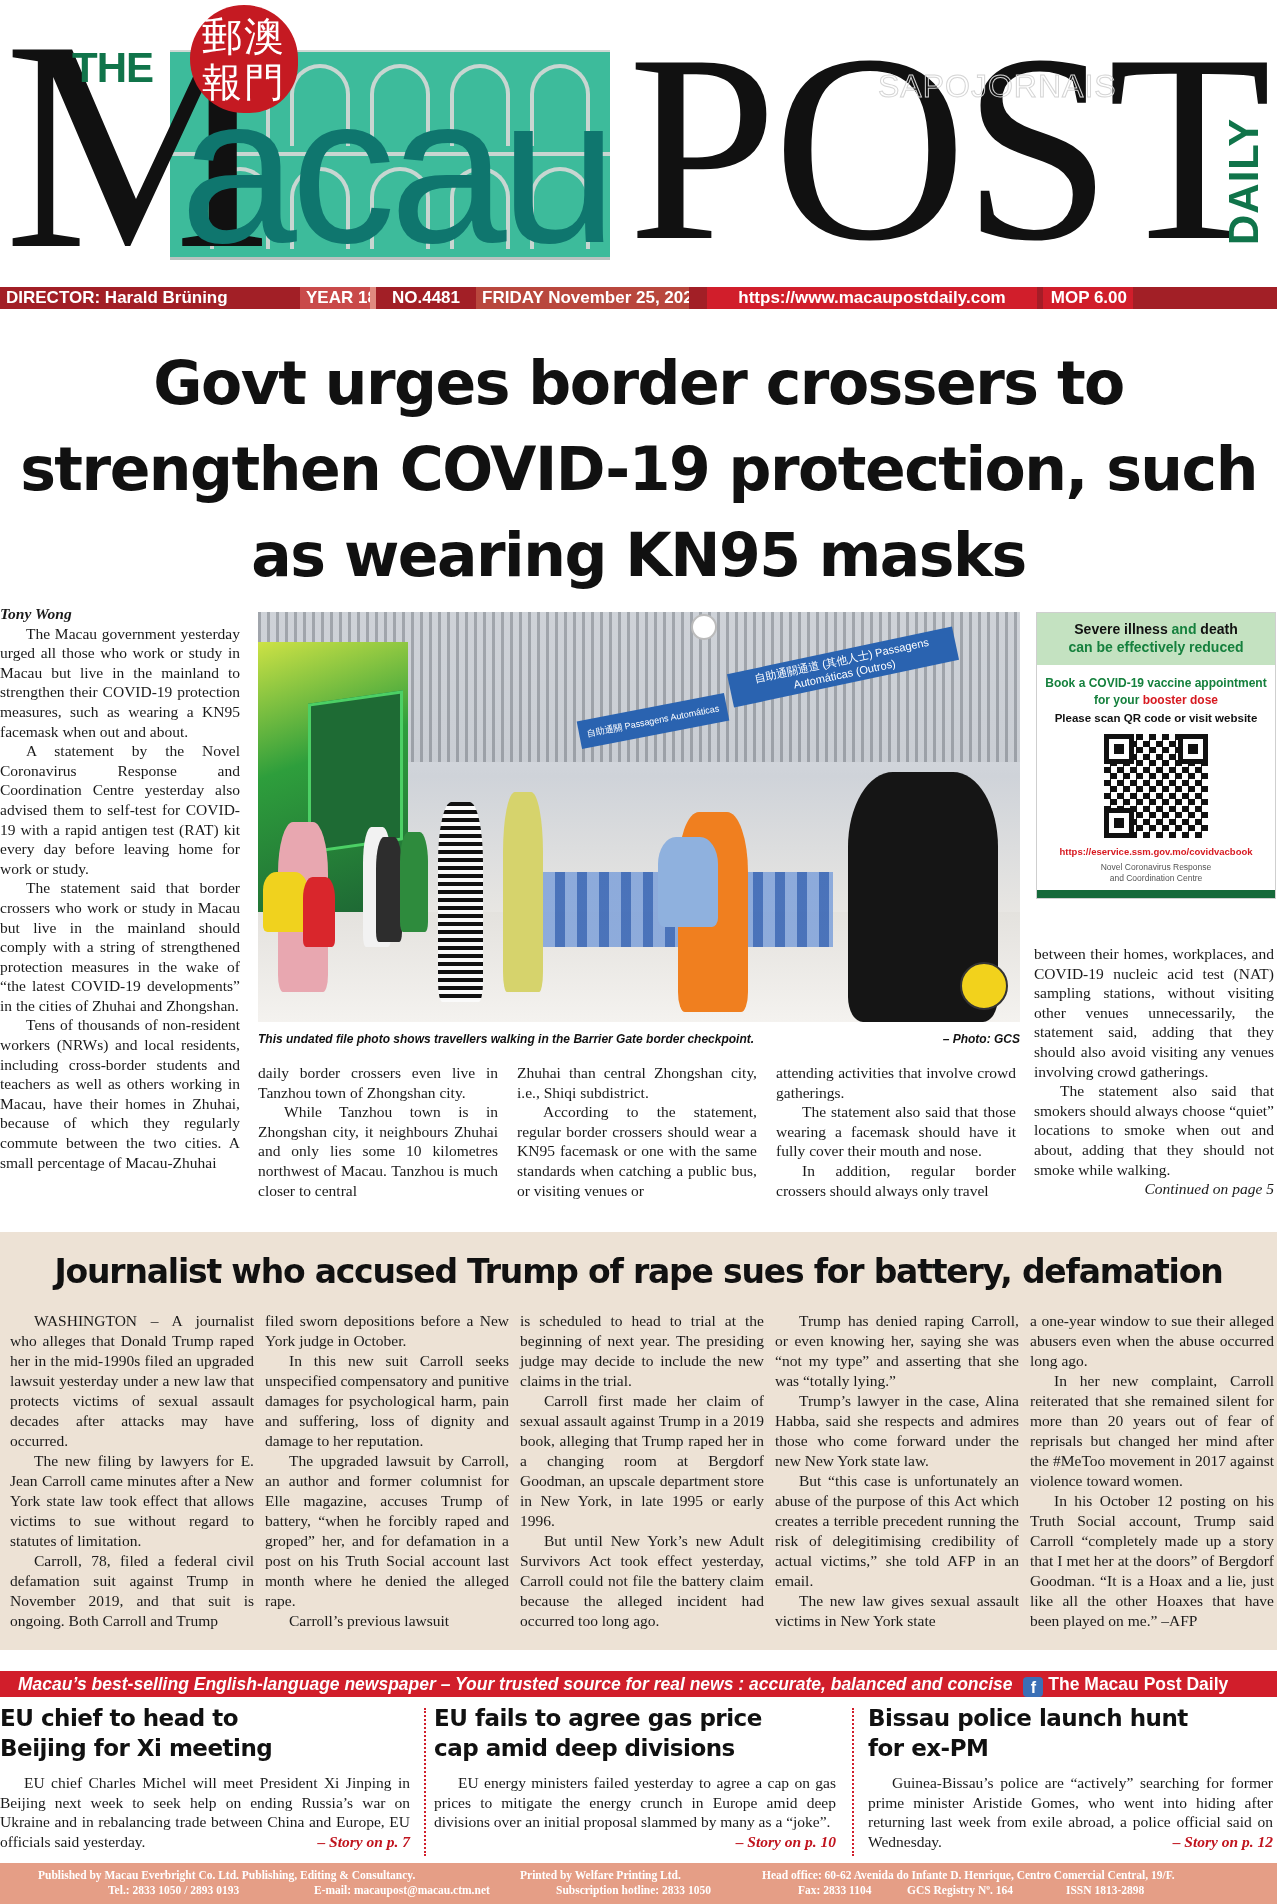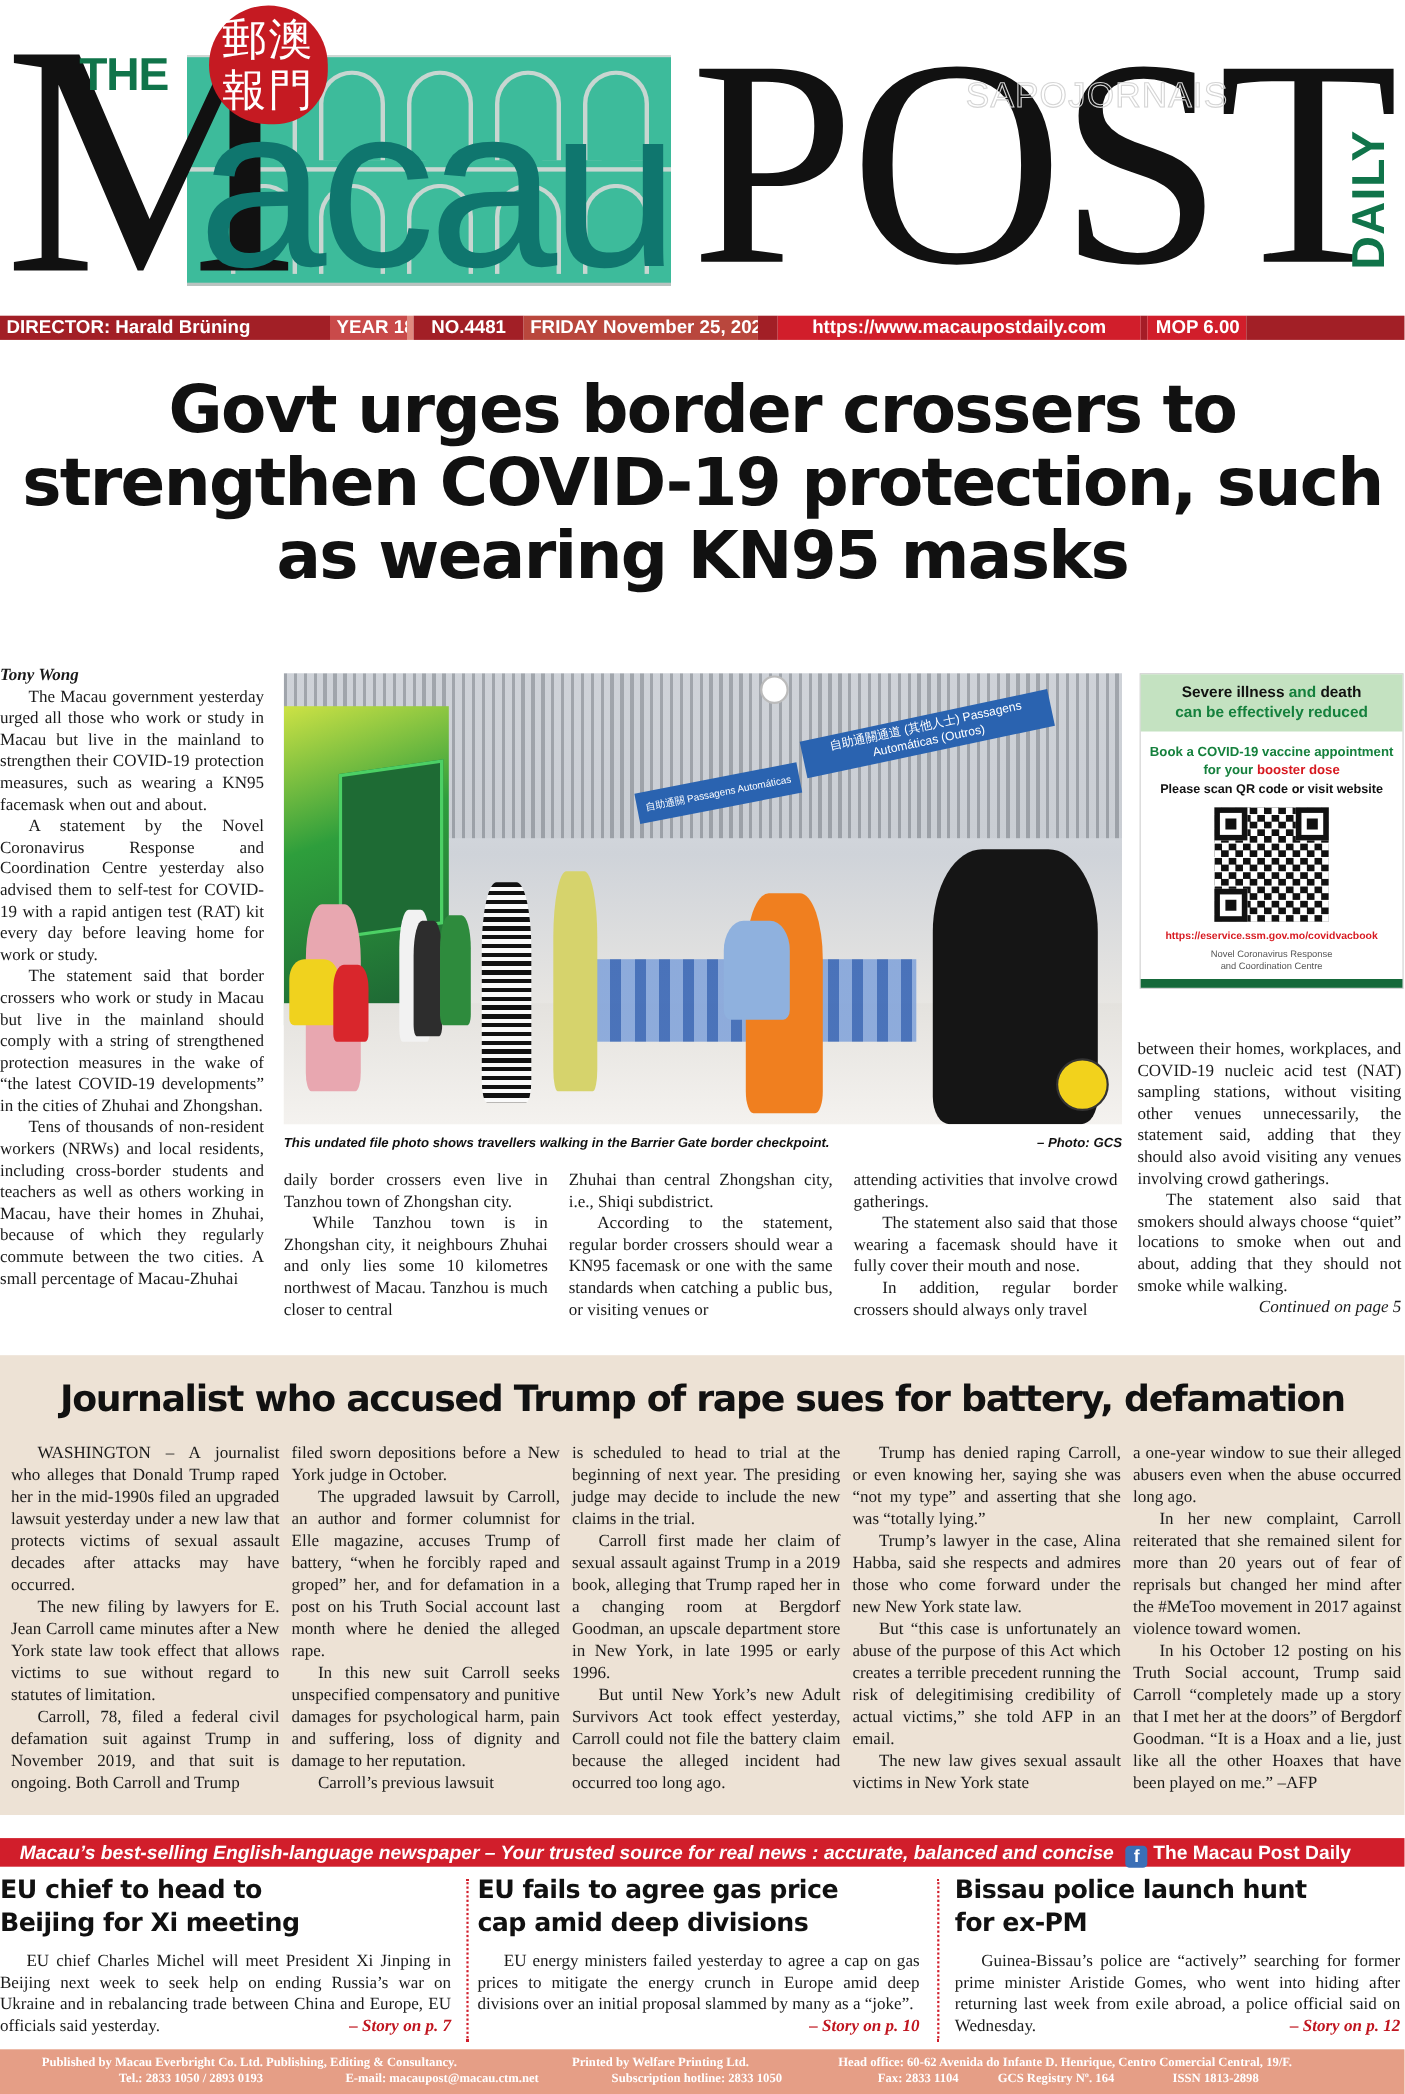--- a/index.html
+++ b/index.html
@@ -27,21 +27,21 @@
   .ib-gap1 { background: #e08a80; width: 6px; padding: 0 !important; }
   .ib-no { background: #a21f26; width: 100px; text-align: center; }
   .ib-date { background: #b9473d; width: 213px; }
   .ib-gap2 { background: #a21f26; width: 18px; padding: 0 !important; }
   .ib-url { background: #d11e2b; width: 330px; text-align: center; }
   .ib-gap3 { background: #a51d27; width: 6px; padding: 0 !important; }
   .ib-price { background: #d11e2b; width: 90px; text-align: right; }
   .ib-end { background: #a21f26; flex: 1; padding: 0 !important; }
 
   
-  .headline { position: absolute; left: 20px; top: 340px; width: 1237px; text-align: center; font-family: "DejaVu Sans", sans-serif; font-weight: bold; font-size: 60px; line-height: 66px; color: #111; letter-spacing: -1.5px; }
+  .headline { position: absolute; left: 20px; top: 340px; width: 1237px; text-align: center; font-family: "DejaVu Sans", sans-serif; font-weight: bold; font-size: 60px; line-height: 86px; color: #111; letter-spacing: -1.5px; }
 
   
   .col { position: absolute; font-family: Liberation Serif, serif; font-size: 15.5px; line-height: 19.6px; text-align: justify; color: #1a1a1a; }
   .col p { text-indent: 26px; }
   .col p.noindent { text-indent: 0; }
   .byline { font-style: italic; font-weight: bold; text-indent: 0 !important; }
   .cont { text-align: right; font-style: italic; text-indent: 0 !important; }
 
   
   .photo { position: absolute; left: 258px; top: 612px; width: 762px; height: 410px; overflow: hidden; background: linear-gradient(180deg, #e6e9ee 0%, #cfd3d9 40%, #e9e7e3 75%, #f1efeb 100%); }
@@ -216,22 +216,22 @@
 
 <div class="story2"></div>
 <h2 class="story2-title">Journalist who accused Trump of rape sues for battery, defamation</h2>
 <div class="s2col" style="left:10px;">
   <p>WASHINGTON – A journalist who alleges that Donald Trump raped her in the mid-1990s filed an upgraded lawsuit yesterday under a new law that protects victims of sexual assault decades after attacks may have occurred.</p>
   <p>The new filing by lawyers for E. Jean Carroll came minutes after a New York state law took effect that allows victims to sue without regard to statutes of limitation.</p>
   <p>Carroll, 78, filed a federal civil defamation suit against Trump in November 2019, and that suit is ongoing. Both Carroll and Trump</p>
 </div>
 <div class="s2col" style="left:265px;">
   <p class="noindent">filed sworn depositions before a New York judge in October.</p>
+  <p>In this new suit Carroll seeks unspecified compensatory and punitive damages for psychological harm, pain and suffering, loss of dignity and damage to her reputation.</p>
   <p>The upgraded lawsuit by Carroll, an author and former columnist for Elle magazine, accuses Trump of battery, “when he forcibly raped and groped” her, and for defamation in a post on his Truth Social account last month where he denied the alleged rape.</p>
-  <p>In this new suit Carroll seeks unspecified compensatory and punitive damages for psychological harm, pain and suffering, loss of dignity and damage to her reputation.</p>
   <p>Carroll’s previous lawsuit</p>
 </div>
 <div class="s2col" style="left:520px;">
   <p class="noindent">is scheduled to head to trial at the beginning of next year. The presiding judge may decide to include the new claims in the trial.</p>
   <p>Carroll first made her claim of sexual assault against Trump in a 2019 book, alleging that Trump raped her in a changing room at Bergdorf Goodman, an upscale department store in New York, in late 1995 or early 1996.</p>
   <p>But until New York’s new Adult Survivors Act took effect yesterday, Carroll could not file the battery claim because the alleged incident had occurred too long ago.</p>
 </div>
 <div class="s2col" style="left:775px;">
   <p>Trump has denied raping Carroll, or even knowing her, saying she was “not my type” and asserting that she was “totally lying.”</p>
   <p>Trump’s lawyer in the case, Alina Habba, said she respects and admires those who come forward under the new New York state law.</p>

